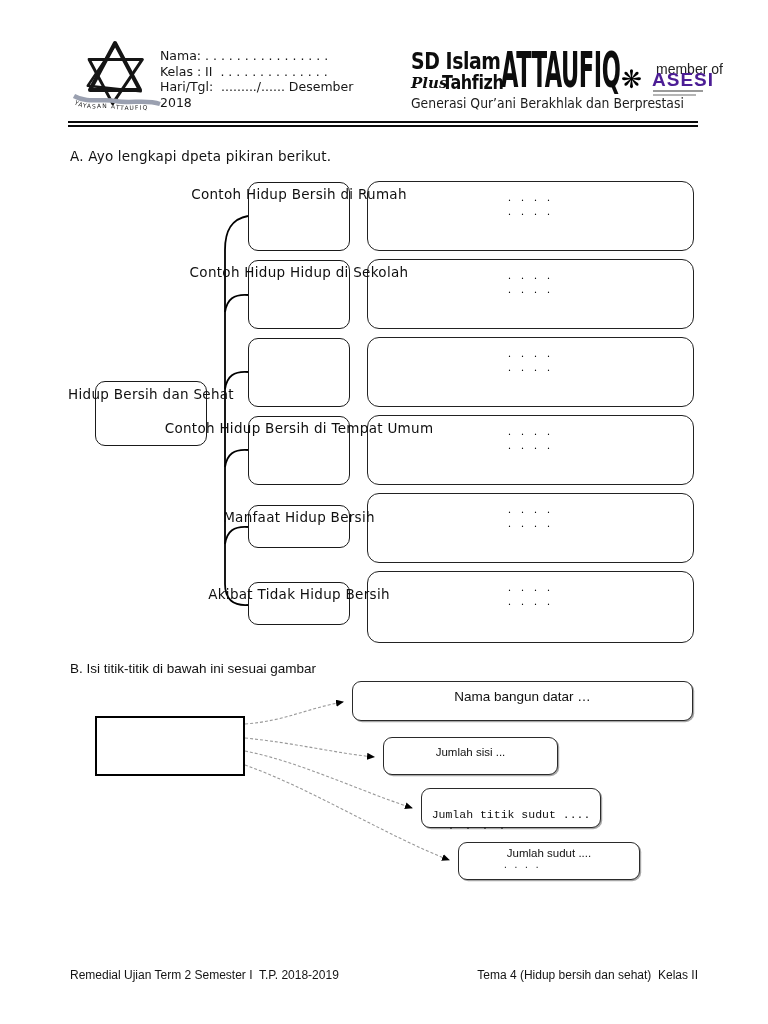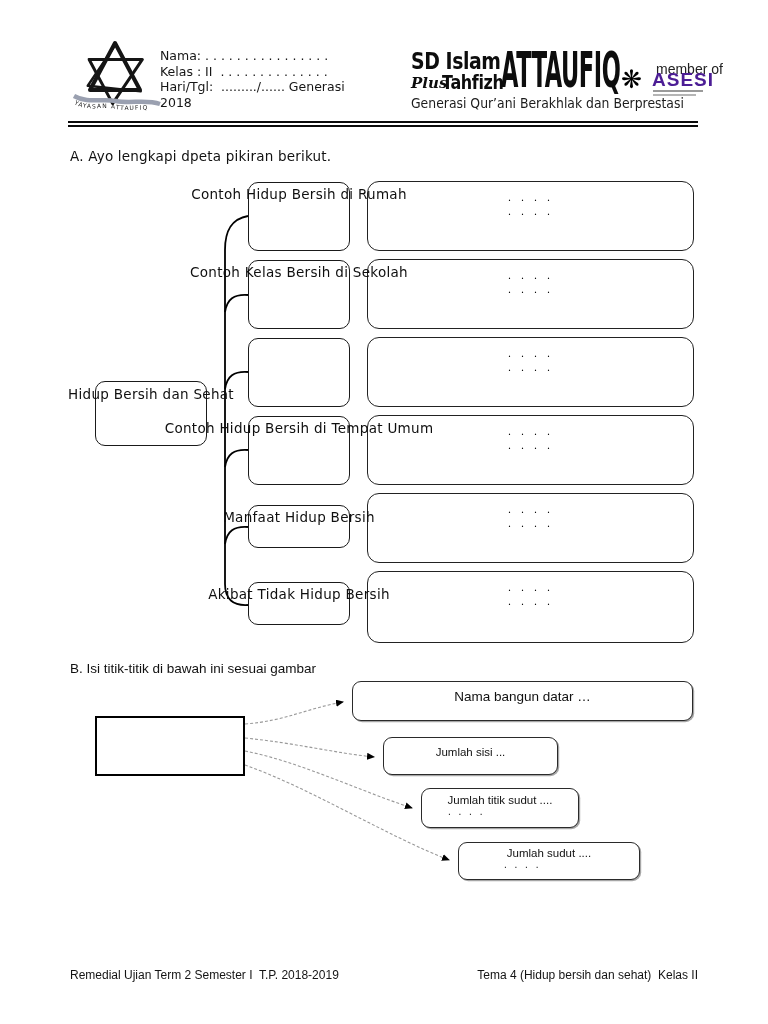--- a/index.html
+++ b/index.html
@@ -35,21 +35,21 @@
   .bb{left:367px;width:327px;}
 
   
   .headingB{left:70px;top:661px;font-size:13.5px;}
   .shape-rect{left:95px;top:716px;width:150px;height:60px;border:2.6px solid #000;background:#fff;box-sizing:border-box;}
   .ansbox{position:absolute;border:1.5px solid #2a2a2a;border-radius:9px;background:#fff;box-sizing:border-box;
           box-shadow:1.2px 1.2px 0 rgba(0,0,0,.35);font-family:"Liberation Sans",sans-serif;color:#111;}
   .ansbox .t1{text-align:center;}
   .ab1{left:352px;top:681px;width:341px;height:40px;font-size:13.5px;padding-top:7px;}
   .ab2{left:383px;top:737px;width:175px;height:38px;font-size:11.5px;padding-top:8px;}
-  .ab3{left:421px;top:788px;width:158px;height:40px;font-size:11.5px;padding-top:5px;}
+  .ab3{left:421px;top:788px;width:180px;height:40px;font-size:11.5px;padding-top:19px;font-family:Liberation Mono, monospace;}
   .ab4{left:458px;top:842px;width:182px;height:38px;font-size:11.5px;padding-top:4px;}
   .dots-left{font-size:10px;letter-spacing:2.5px;}
   .ab3 .dots-left{padding-left:26px;}
   .ab4 .dots-left{padding-left:45px;}
 
   
   .footer-left{left:70px;top:968px;font-size:12px;color:#141414;}
   .footer-right{right:70px;top:968px;font-size:12px;color:#141414;}
 </style>
 </head>
@@ -66,21 +66,21 @@
     <path d="M6,58 C20,66 34,60 48,63 C62,66 78,61 92,66" stroke="#9aa0b0" stroke-width="4.5" fill="none"></path>
     <path id="ribbonTextPath" d="M6,66 C20,74 34,68 48,71 C62,74 78,69 92,74" fill="none"></path>
     <text font-size="6" letter-spacing="1.1" fill="#222" font-family="DejaVu Sans, sans-serif">
       <textPath href="#ribbonTextPath">YAYASAN ATTAUFIQ</textPath>
     </text>
   </svg>
 
   <div class="abs fields">
     <div class="pre">Nama: . . . . . . . . . . . . . . . .</div>
     <div class="pre">Kelas : II  . . . . . . . . . . . . . .</div>
-    <div class="pre">Hari/Tgl:  ........./...... Generasi</div>
+    <div class="pre">Hari/Tgl:  ........./...... Desember</div>
     <div class="pre">2018</div>
   </div>
 
   <div class="abs brand-sd">SD Islam</div>
   <div class="abs brand-plus">Plus</div>
   <div class="abs brand-tahfizh">Tahfizh</div>
   <div class="abs brand-name">ATTAUFIQ</div>
   <div class="abs brand-tagline">Generasi Qur’ani Berakhlak dan Berprestasi</div>
 
   <div class="abs asesi-badge">❋</div>
@@ -117,21 +117,21 @@
   <div class="mm-label" style="left:151px;top:386px;">Hidup Bersih dan Sehat</div>
   <div class="box center-box"></div>
 
   <div class="mm-label" style="left:299px;top:186px;">Contoh Hidup Bersih di Rumah</div>
   <div class="box sb" style="top:182px;height:69px;"></div>
   <div class="bigbox bb" style="top:181px;height:70px;">
     <div>. . . .</div>
     <div>. . . .</div>
   </div>
 
-  <div class="mm-label" style="left:299px;top:264px;">Contoh Kelas Bersih di Sekolah</div>
+  <div class="mm-label" style="left:299px;top:264px;">Contoh Hidup Hidup di Sekolah</div>
   <div class="box sb" style="top:260px;height:69px;"></div>
   <div class="bigbox bb" style="top:259px;height:70px;">
     <div>. . . .</div>
     <div>. . . .</div>
   </div>
 
   <div class="box sb" style="top:338px;height:69px;"></div>
   <div class="bigbox bb" style="top:337px;height:70px;">
     <div>. . . .</div>
     <div>. . . .</div>

